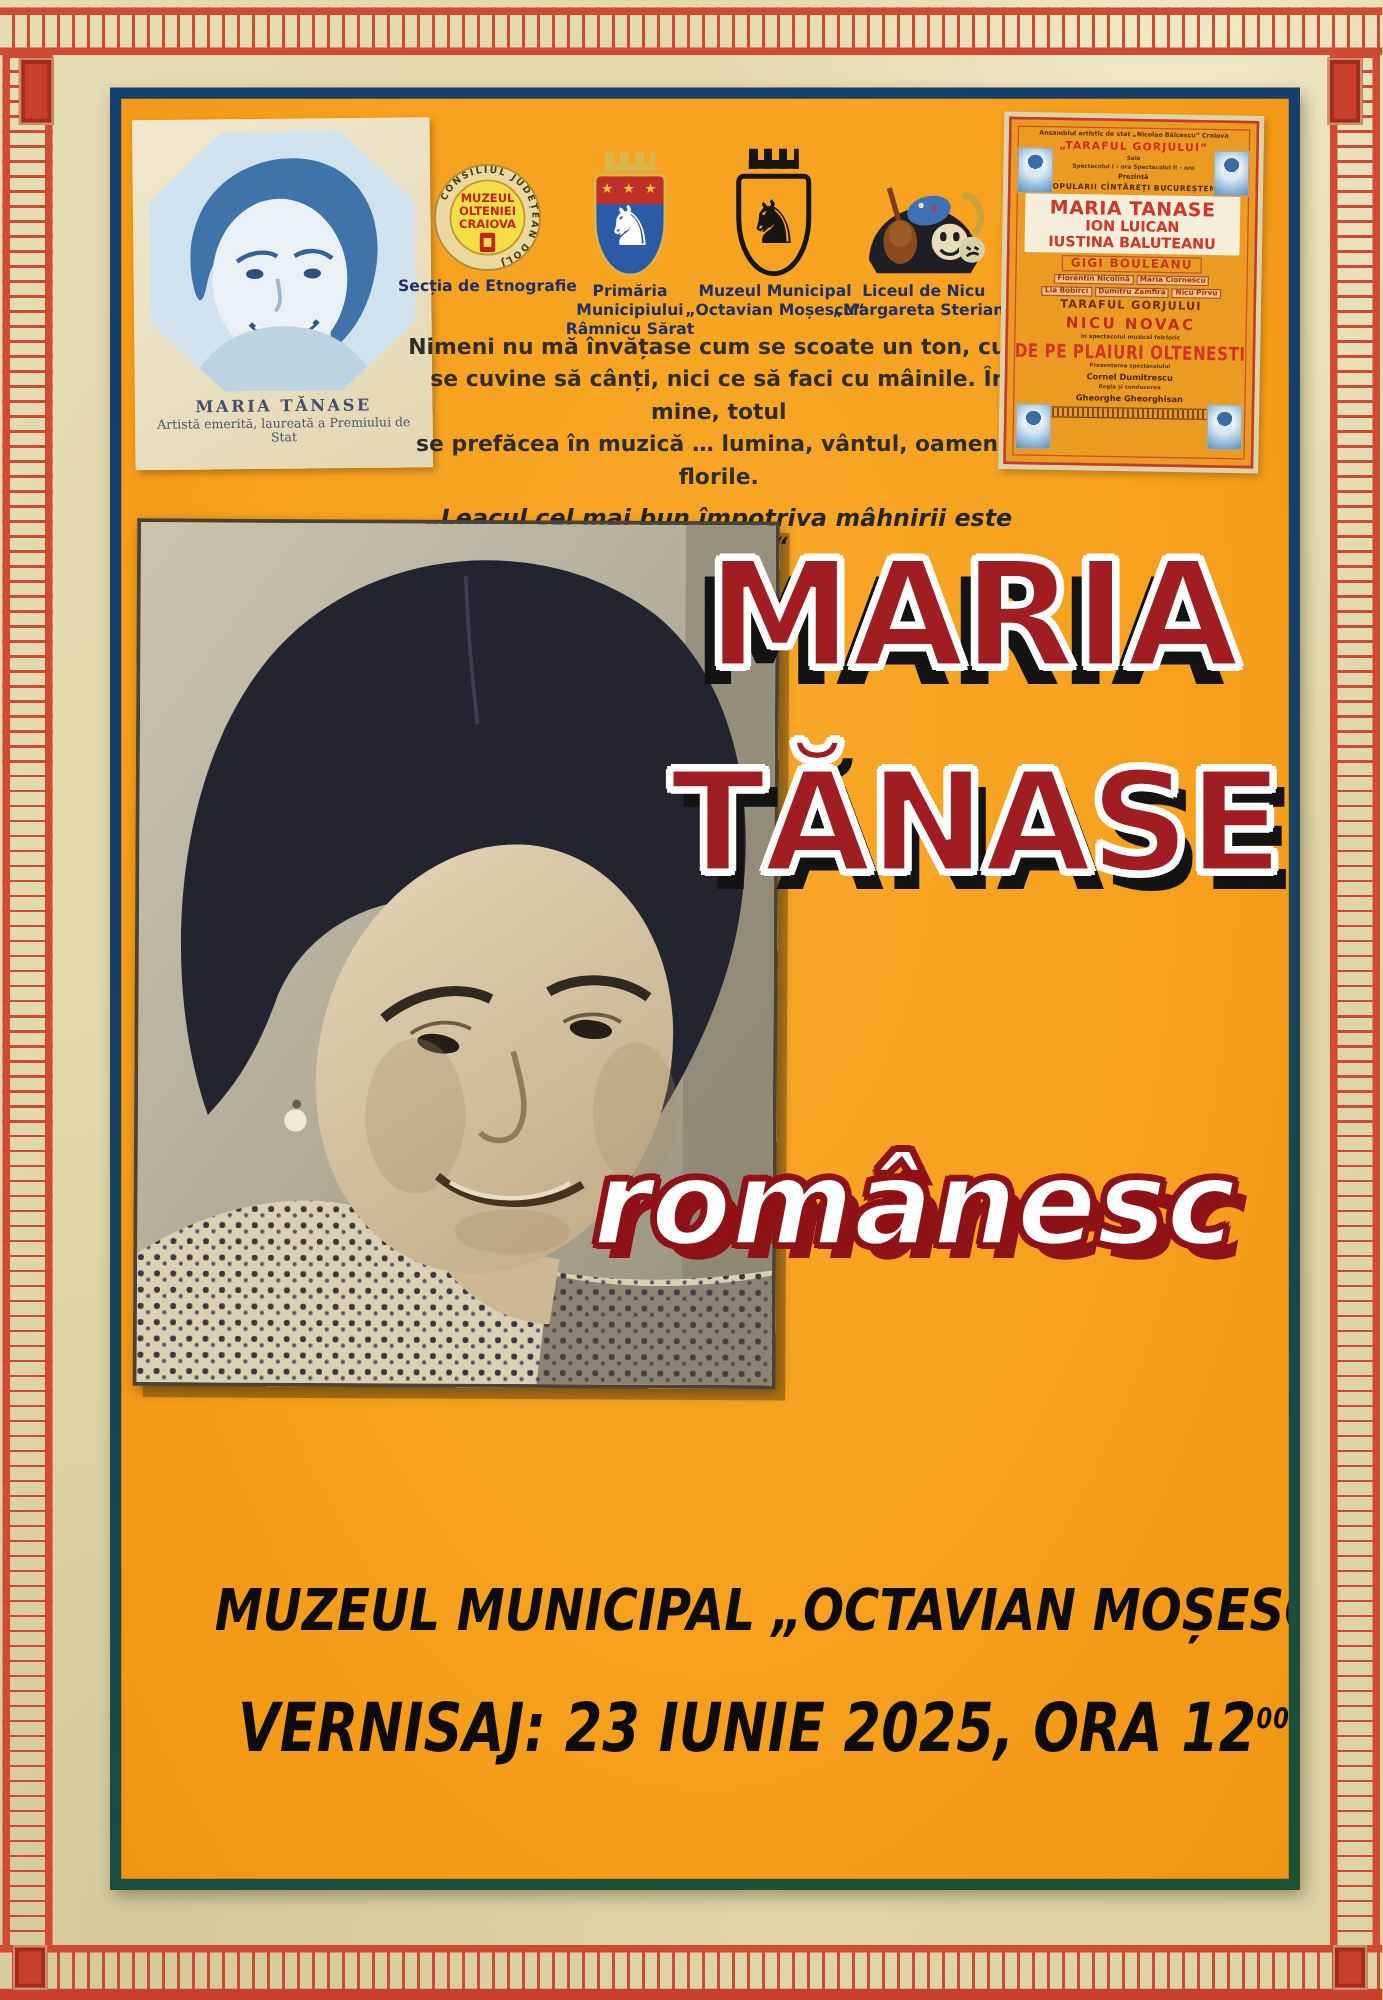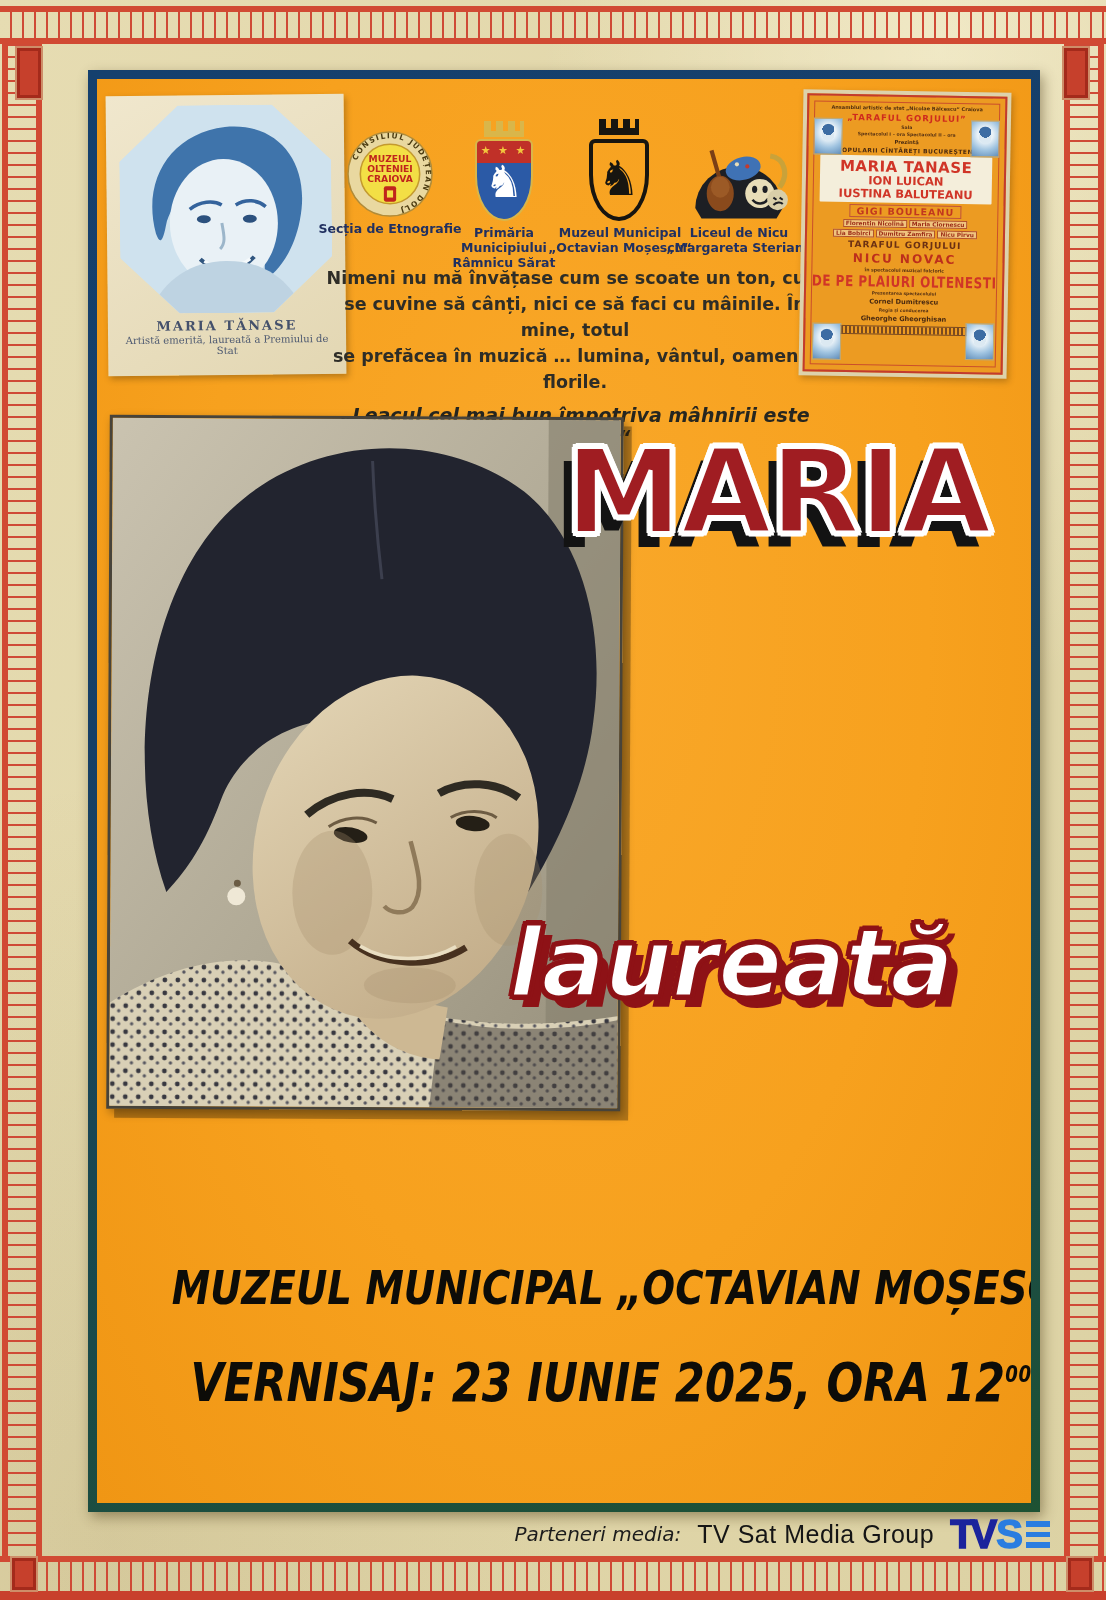--- a/index.html
+++ b/index.html
@@ -353,35 +353,27 @@
           <ellipse cx="398" cy="470" rx="34" ry="56" fill="#a78f6c" opacity=".28"></ellipse>
           <path d="M240,522 C270,548 322,550 356,528" stroke="#47311f" stroke-width="6.5" fill="none"></path>
           <path d="M250,527 C276,543 318,544 346,527" stroke="#e9dec2" stroke-width="3.5" fill="none"></path>
           <ellipse cx="300" cy="566" rx="46" ry="18" fill="#a78f6c" opacity=".3"></ellipse>
           <circle cx="126" cy="478" r="9" fill="#efe8d6"></circle>
           <circle cx="127" cy="465" r="3.5" fill="#6b5c44"></circle>
         </svg>
       </div>
 
       <div class="title title-maria">MARIA</div>
-
-      <div class="subtitle sub-romanesc">laureată</div>
+      <div class="title title-tanase">TĂNASE</div>
+
+      <div class="subtitle sub-romanesc">românesc</div>
 
 
       <div class="venue">MUZEUL MUNICIPAL „OCTAVIAN MOȘESCU“</div>
       <div class="date-line">
         <span>VERNISAJ: 23 IUNIE 2025, ORA 12</span><sup>00</sup>
       </div>
 
     </div>
   </div>
 
-  <div class="footer">
-    <span class="footer-label">Parteneri media:</span>
-    <span class="footer-partner">TV Sat Media Group</span>
-    <span class="tvse">
-      <span class="tv">TV</span>
-      <span class="s">S</span>
-      <span class="ebars"></span>
-    </span>
-  </div>
 
 </div>
 
 </body></html>

